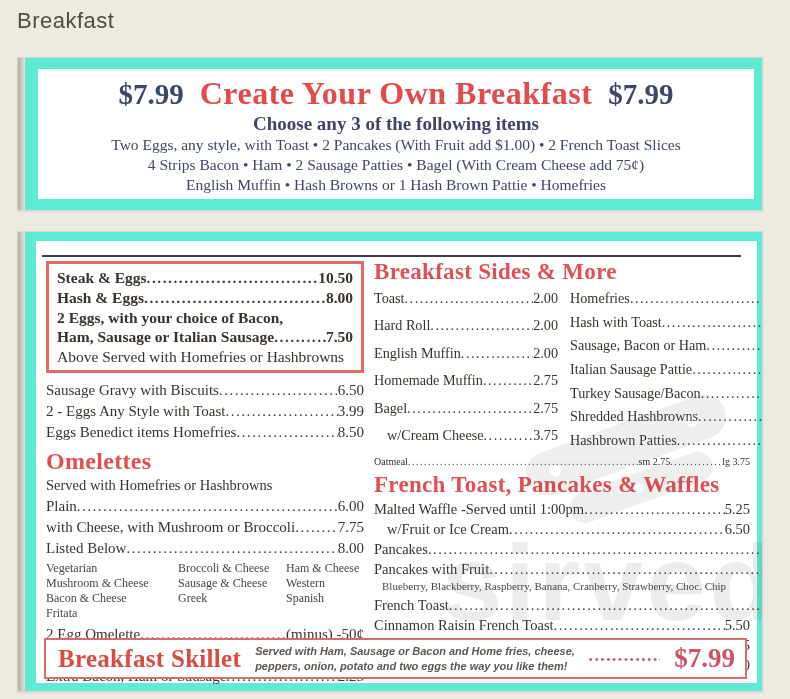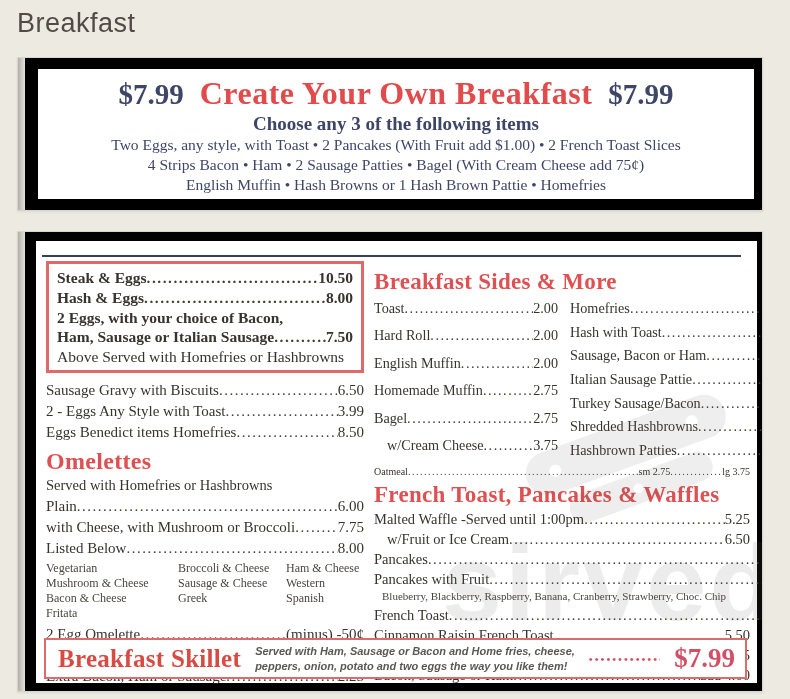--- a/index.html
+++ b/index.html
@@ -5,25 +5,25 @@
   html,body{margin:0;padding:0;}
   body{
     width:790px;height:699px;position:relative;overflow:hidden;
     background:#edeae2;
     font-family:"Liberation Serif","DejaVu Serif",serif;
     color:#38332d;
   }
   .page-title{
     position:absolute;left:17px;top:8px;
     font-family:"Liberation Sans","DejaVu Sans",sans-serif;
-    font-size:27px;font-weight:400;color:#514b45;letter-spacing:.5px;
+    font-size:22px;font-weight:400;color:#514b45;letter-spacing:.5px;
   }
   .card{
     position:absolute;left:17px;width:744px;
-    background:#000000;border:1px solid #d9d6cd;
+    background:#5eead4;border:1px solid #d9d6cd;
     box-shadow:0 1px 2px rgba(0,0,0,.08);
     overflow:hidden;
   }
   .card::before{
     content:"";position:absolute;left:0;top:0;bottom:0;width:7px;
     background:linear-gradient(90deg,#b2afa9,#e6e3da);
   }
   #card1{top:57px;height:152px;}
   #card2{top:231px;height:459px;}
   .scan{position:absolute;background:#ffffff;}
@@ -33,21 +33,21 @@
   
   .cyo-title-row{display:flex;justify-content:center;align-items:baseline;gap:16px;margin-top:6px;}
   .cyo-price{font-size:29px;font-weight:700;color:#3e4668;}
   .cyo-title{font-size:32px;font-weight:700;color:#e14b4b;letter-spacing:.5px;}
   .cyo-subtitle{font-size:19px;font-weight:700;color:#3e4668;margin-top:1px;}
   .cyo-line{font-size:15.5px;color:#3e4668;line-height:1.3;}
 
   
   .top-rule{position:absolute;left:6px;right:16px;top:14px;height:2px;background:#3a3f4d;}
   .col-left{position:absolute;left:10px;top:20px;width:322px;}
-  .col-right{position:absolute;left:338px;top:28px;width:376px;}
+  .col-right{position:absolute;left:338px;top:18px;width:376px;}
 
   .m-row{display:flex;align-items:baseline;line-height:1.4;font-size:15px;}
   .nm{white-space:nowrap;}
   .pr{white-space:nowrap;}
   .leader{flex:1 1 auto;overflow:hidden;white-space:nowrap;min-width:6px;color:#454039;}
   .leader::before{content:"...................................................................................................................";letter-spacing:1.5px;}
 
   .featured-box{border:3px solid #e06a6a;padding:4px 8px 3px;margin-right:4px;}
   .featured-box .m-row{font-weight:700;font-size:15.5px;line-height:1.28;}
   .featured-box .wrap-line{font-weight:700;font-size:15.5px;line-height:1.28;}

